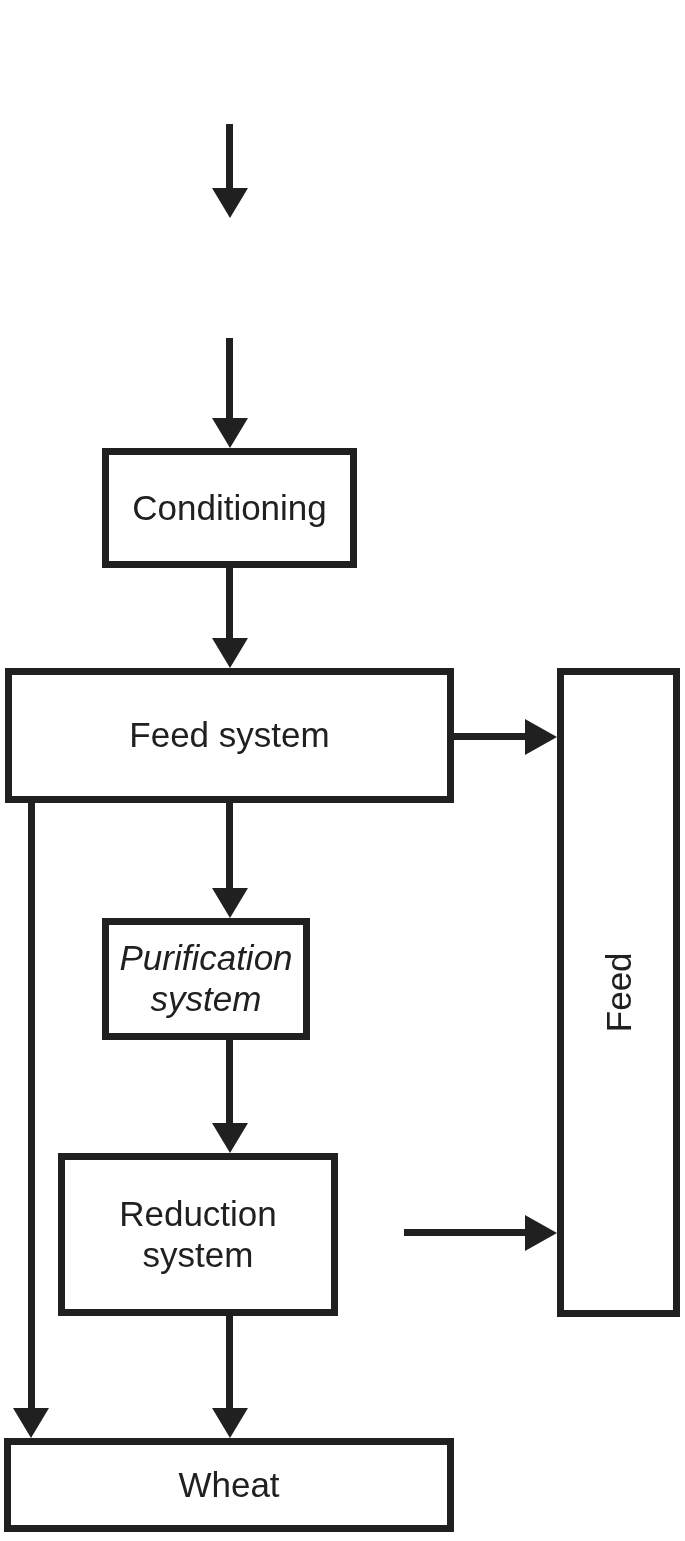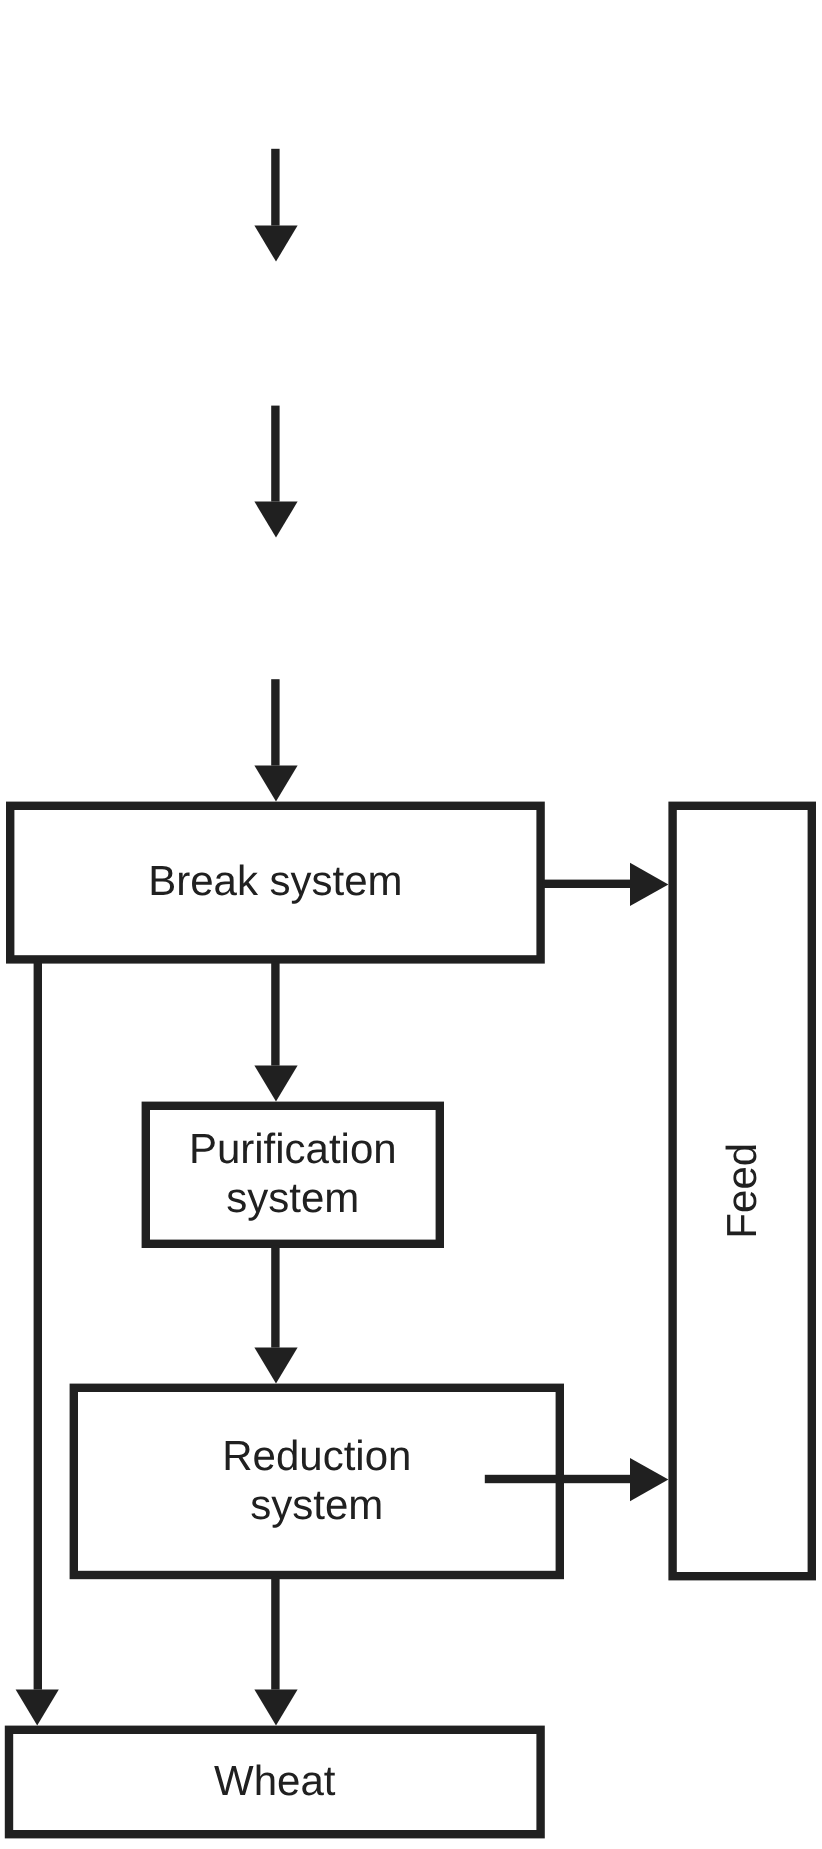--- a/index.html
+++ b/index.html
@@ -48,45 +48,48 @@
     position:absolute;width:0;height:0;
     border-top:18px solid transparent;
     border-bottom:18px solid transparent;
     border-left:32px solid var(--ink);
   }
   
   #node-wheat       {left:102px; top:8px;    width:256px; height:118px;}
   #node-cleaning    {left:102px; top:218px;  width:255px; height:122px;}
   #node-conditioning{left:102px; top:448px;  width:255px; height:120px;}
   #node-break       {left:5px;   top:668px;  width:449px; height:135px;}
-  #node-purification{left:118px; top:918px;  width:252px; height:122px;}
-  #node-reduction   {left:58px;  top:1153px; width:412px; height:163px;}
+  #node-purification{left:102px; top:918px;  width:208px; height:122px;font-style:italic;}
+  #node-reduction   {left:58px;  top:1153px; width:280px; height:163px;}
   #node-feed        {left:557px; top:668px;  width:123px; height:649px;}
   #node-flour       {left:4px;   top:1438px; width:450px; height:94px;}
   
   .a1s{left:226px; top:124px;  height:64px;}   .a1h{left:212px; top:188px;}
   .a2s{left:226px; top:338px;  height:80px;}   .a2h{left:212px; top:418px;}
   .a3s{left:226px; top:566px;  height:72px;}   .a3h{left:212px; top:638px;}
   .a4s{left:226px; top:801px;  height:87px;}   .a4h{left:212px; top:888px;}
   .a5s{left:226px; top:1038px; height:85px;}   .a5h{left:212px; top:1123px;}
   .a6s{left:226px; top:1314px; height:94px;}   .a6h{left:212px; top:1408px;}
   .a7s{left:28px;  top:801px;  height:607px;}  .a7h{left:13px;  top:1408px;}
   .a8s{left:452px; top:733px;  width:73px;}    .a8h{left:525px; top:719px;}
   .a9s{left:404px; top:1229px; width:121px;}   .a9h{left:525px; top:1215px;}
 </style>
 </head>
 <body>
 
 <div class="canvas">
 
 
 
+  <div class="node" id="node-conditioning">
+    <span class="node-label">Conditioning</span>
+  </div>
 
   <div class="node" id="node-break">
-    <span class="node-label">Break system</span>
+    <span class="node-label">Feed system</span>
   </div>
 
   <div class="node" id="node-purification">
     <span class="node-label">Purification
 system</span>
   </div>
 
   <div class="node" id="node-reduction">
     <span class="node-label">Reduction
 system</span>

